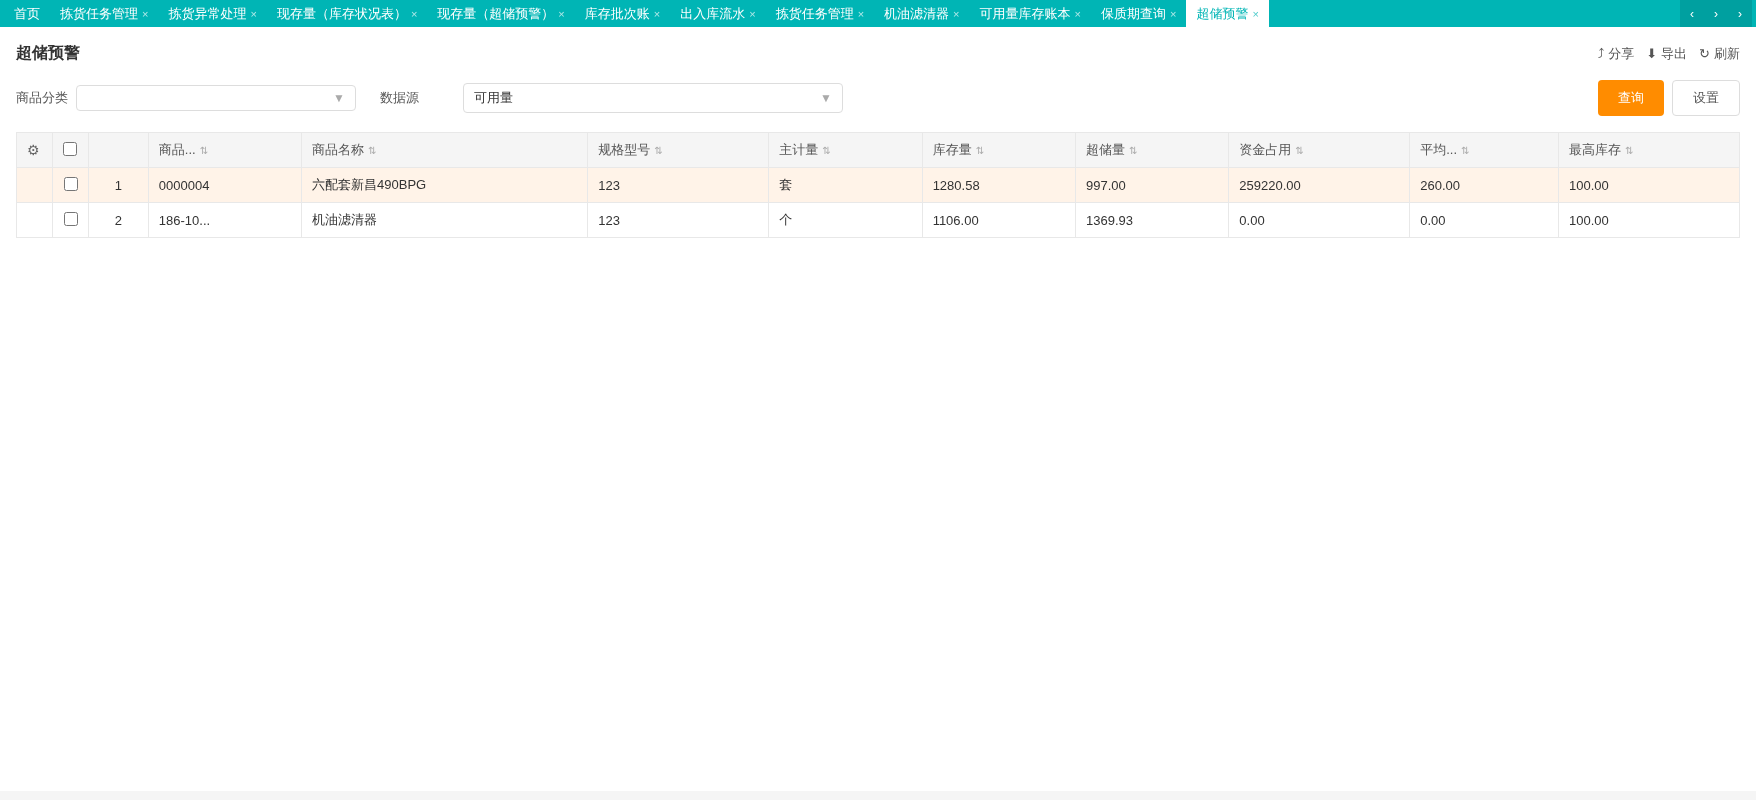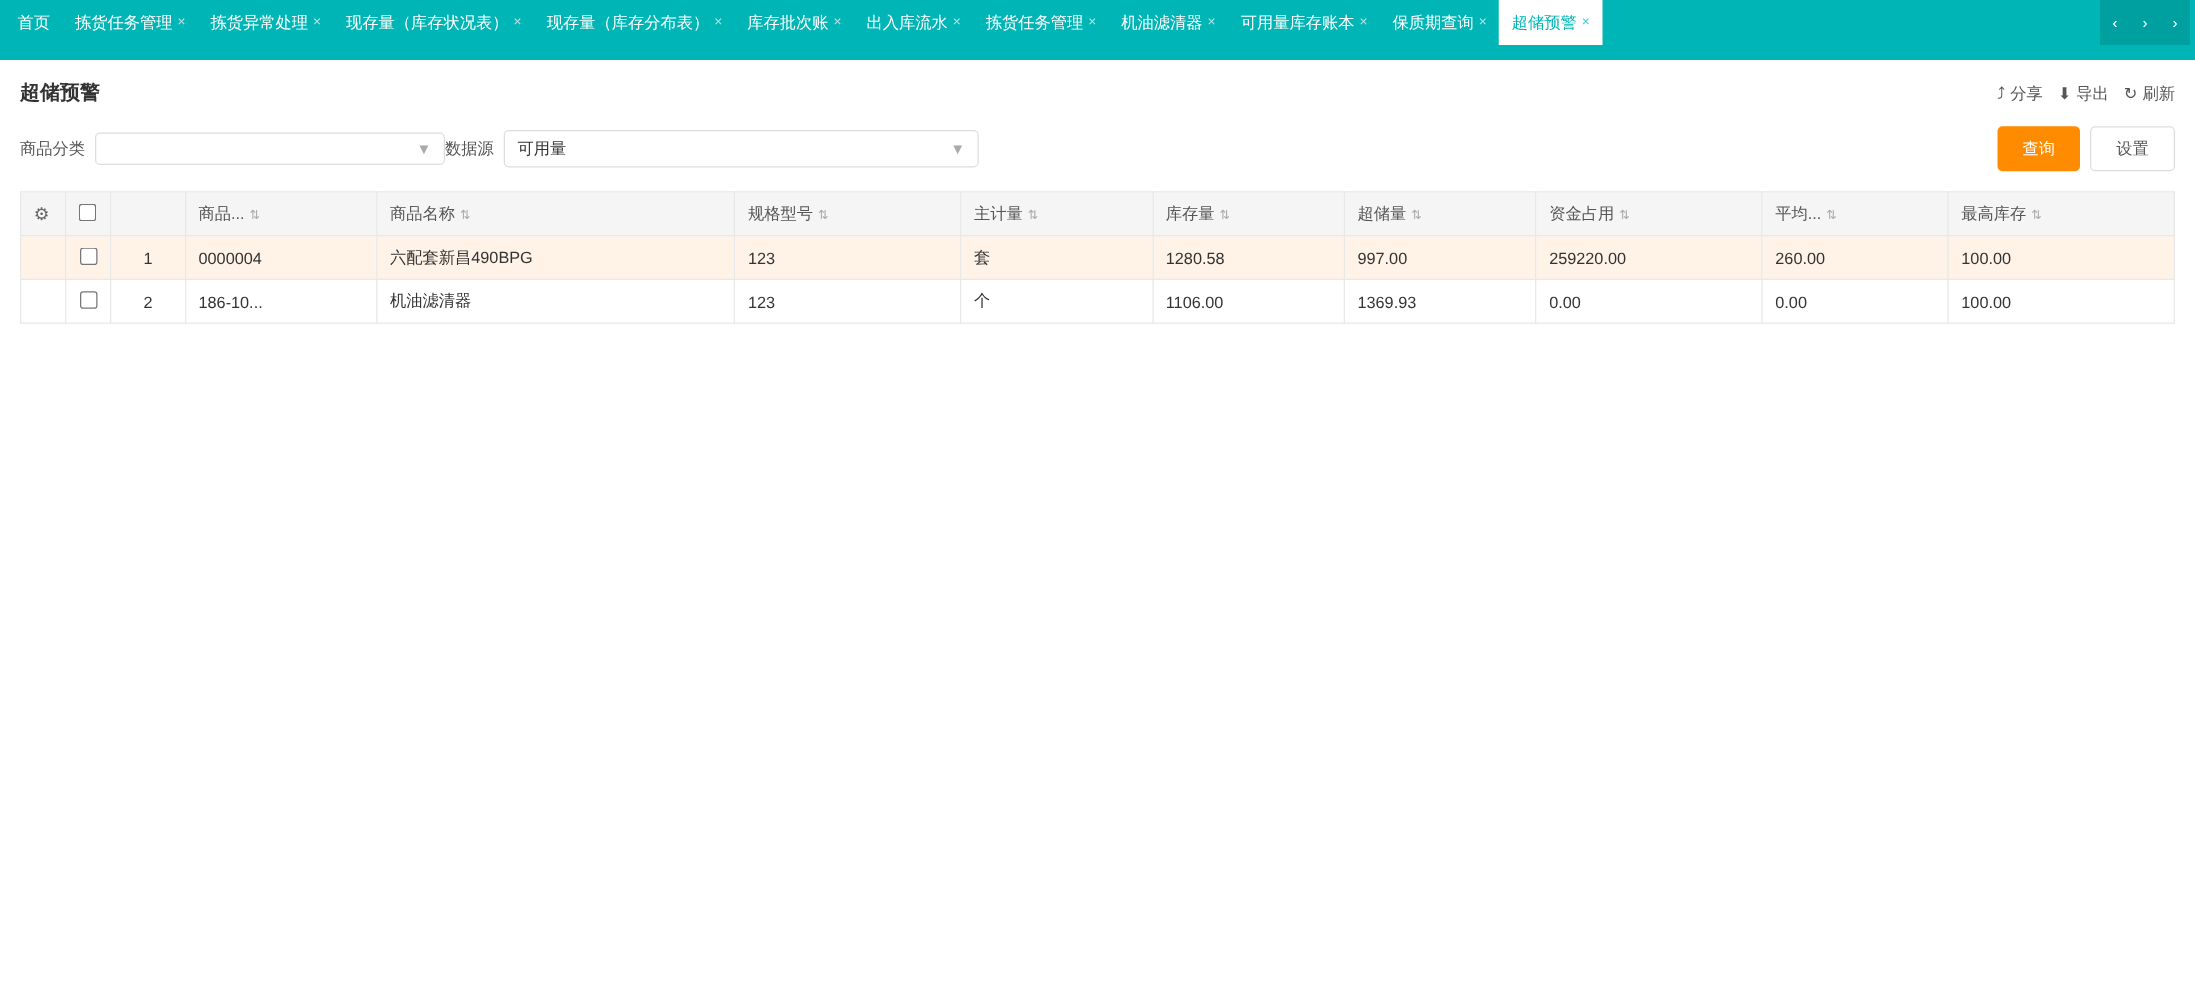--- a/index.html
+++ b/index.html
@@ -1,23 +1,23 @@
 <!DOCTYPE html>
 <html><head>
   <meta charset="utf-8">
   <style>
     * { margin: 0; padding: 0; box-sizing: border-box; }
     body { font-family: 'Microsoft YaHei', Arial, sans-serif; font-size: 13px; background: #f5f5f5; color: #333; overflow-x: hidden; }
 
     
     .top-nav {
       display: flex;
-      align-items: flex-start;
+      align-items: center;
       background: #00b5b5;
-      height: 48px;
+      height: 27px;
       padding: 0 4px;
       overflow: hidden;
       white-space: nowrap;
     }
     .nav-tab {
       display: inline-flex;
       align-items: center;
       padding: 0 10px;
       height: 36px;
       color: #fff;
@@ -84,20 +84,21 @@
       cursor: pointer;
       font-size: 13px;
       background: none;
       border: none;
     }
 
     
     .filter-row {
       display: flex;
       align-items: center;
+      gap: 24px;
       margin-bottom: 16px;
     }
     .filter-item {
       display: flex;
       align-items: center;
       gap: 8px;
     }
     .filter-label {
       color: #555;
       font-size: 13px;
@@ -111,20 +112,21 @@
       padding: 5px 10px;
       background: #fff;
       cursor: pointer;
       min-width: 280px;
       justify-content: space-between;
       font-size: 13px;
       color: #333;
     }
     .filter-select-wide {
       min-width: 380px;
+      margin-left: 36px;
     }
     .filter-select .arrow-down {
       color: #aaa;
       font-size: 12px;
       margin-left: 8px;
     }
     .filter-right {
       margin-left: auto;
       display: flex;
       gap: 8px;
@@ -213,21 +215,21 @@
   </div>
   <div class="nav-tab">
     <span>拣货异常处理</span>
     <span class="close-x">×</span>
   </div>
   <div class="nav-tab">
     <span>现存量（库存状况表）</span>
     <span class="close-x">×</span>
   </div>
   <div class="nav-tab">
-    <span>现存量（库存分布表）</span>
+    <span>现存量（超储预警）</span>
     <span class="close-x">×</span>
   </div>
   <div class="nav-tab">
     <span>库存批次账</span>
     <span class="close-x">×</span>
   </div>
   <div class="nav-tab">
     <span>出入库流水</span>
     <span class="close-x">×</span>
   </div>

